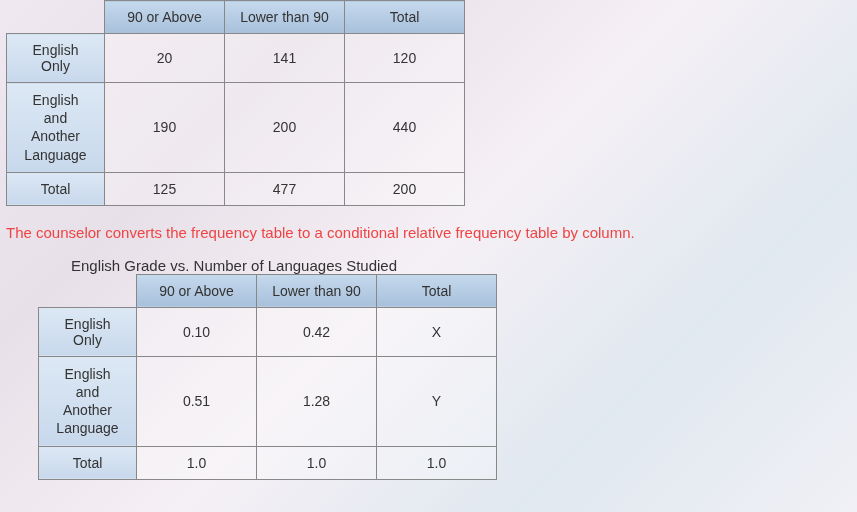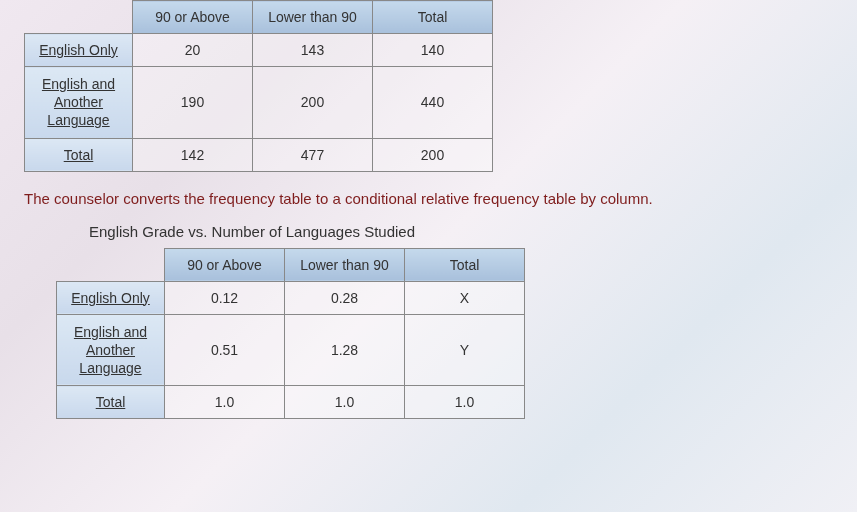--- a/index.html
+++ b/index.html
@@ -10,62 +10,60 @@
     body {
       font-family: Arial, sans-serif;
       background: linear-gradient(135deg, #f0e8f0 0%, #e8e0e8 25%, #f5f0f5 50%, #e0e8f0 75%, #f0f0f5 100%);
       width: 857px;
       height: 512px;
       padding: 0;
       font-size: 14px;
       color: #333;
     }
     .container {
-      padding: 0 24px;
+      padding: 0 6px;
     }
     table {
       border-collapse: collapse;
       margin-bottom: 15px;
     }
     td, th {
       border: 1px solid #888;
       padding: 8px 12px;
       text-align: center;
       font-weight: normal;
       background: rgba(255,255,255,0.3);
     }
     .header-cell {
       background: #b8cce4;
       background: linear-gradient(to bottom, #c5d9ec 0%, #a8c0dc 100%);
     }
     .row-header {
       background: #d8e4f0;
       background: linear-gradient(to bottom, #dce8f4 0%, #c8d8ec 100%);
-      width: 108px;
-      text-decoration: underline;
+      width: 98px;
     }
     .data-cell {
       width: 120px;
     }
     .empty-corner {
       border: none;
       background: transparent;
     }
     .table1-indent {
       padding-left: 0;
     }
     .narrative {
-      color: #7f1d1d;
+      color: #ef4444;
       font-size: 15px;
       margin: 18px 0 16px 0;
     }
     .table2-title {
       color: #333;
       font-size: 15px;
-      margin-bottom: 8px;
       padding-left: 65px;
     }
     .table2-indent {
       padding-left: 32px;
     }
     .row-header.multi {
       line-height: 1.3;
     }
   </style>
 </head>
@@ -77,32 +75,32 @@
       <tbody>
           <tr>
         <td class="empty-corner"></td>
         <td class="header-cell data-cell">90 or Above</td>
         <td class="header-cell data-cell">Lower than 90</td>
         <td class="header-cell data-cell">Total</td>
       </tr>
       <tr>
         <td class="row-header">English Only</td>
         <td class="data-cell">20</td>
-        <td class="data-cell">143</td>
-        <td class="data-cell">140</td>
+        <td class="data-cell">141</td>
+        <td class="data-cell">120</td>
       </tr>
       <tr>
         <td class="row-header multi">English and<br>Another<br>Language</td>
         <td class="data-cell">190</td>
         <td class="data-cell">200</td>
         <td class="data-cell">440</td>
       </tr>
       <tr>
         <td class="row-header">Total</td>
-        <td class="data-cell">142</td>
+        <td class="data-cell">125</td>
         <td class="data-cell">477</td>
         <td class="data-cell">200</td>
       </tr>
     </tbody>
       </table>
   </div>
 
   <div class="narrative">The counselor converts the frequency table to a conditional relative frequency table by column.</div>
 
   <div class="table2-title">English Grade vs. Number of Languages Studied</div>
@@ -111,22 +109,22 @@
     <table>
       <tbody>
           <tr>
         <td class="empty-corner"></td>
         <td class="header-cell data-cell">90 or Above</td>
         <td class="header-cell data-cell">Lower than 90</td>
         <td class="header-cell data-cell">Total</td>
       </tr>
       <tr>
         <td class="row-header">English Only</td>
-        <td class="data-cell">0.12</td>
-        <td class="data-cell">0.28</td>
+        <td class="data-cell">0.10</td>
+        <td class="data-cell">0.42</td>
         <td class="data-cell">X</td>
       </tr>
       <tr>
         <td class="row-header multi">English and<br>Another<br>Language</td>
         <td class="data-cell">0.51</td>
         <td class="data-cell">1.28</td>
         <td class="data-cell">Y</td>
       </tr>
       <tr>
         <td class="row-header">Total</td>

